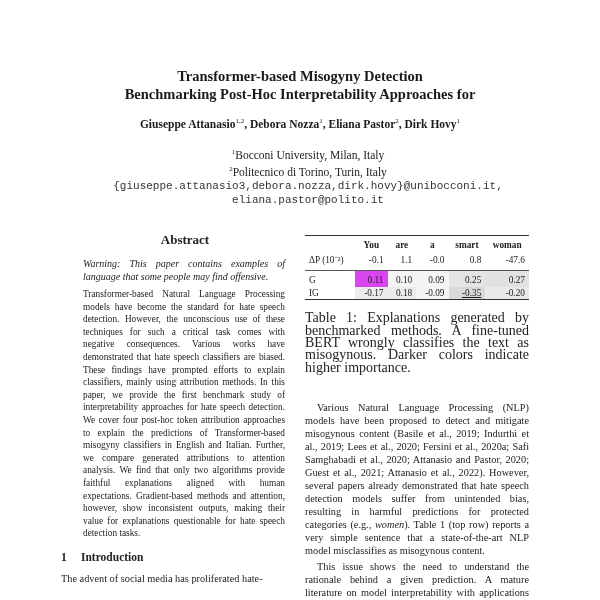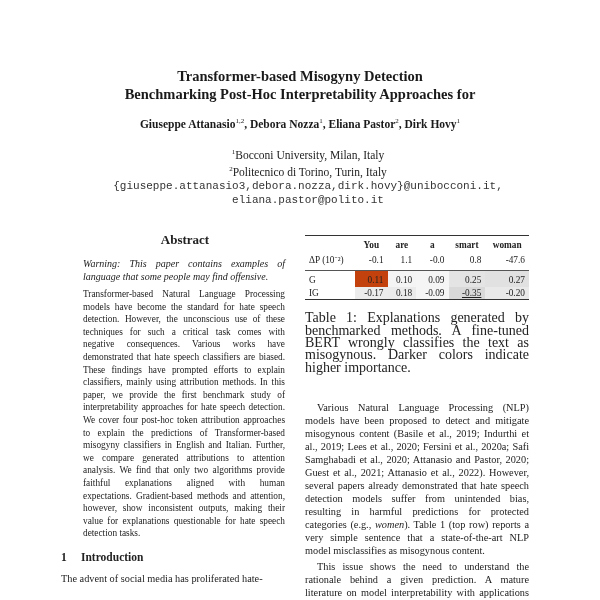--- a/index.html
+++ b/index.html
@@ -98,21 +98,21 @@
       <tr class="delta">
         <td>ΔP (10⁻²)</td>
         <td>-0.1</td>
         <td>1.1</td>
         <td>-0.0</td>
         <td>0.8</td>
         <td>-47.6</td>
       </tr>
     <tr class="first-method">
           <td>G</td>
-          <td style="background: #c2410c;">0.11</td>
+          <td style="background: #d946ef;">0.11</td>
           <td style="background: rgb(244, 244, 244);">0.10</td>
           <td style="background: rgb(245, 245, 245);">0.09</td>
           <td style="background: rgb(228, 228, 228);">0.25</td>
           <td style="background: rgb(225, 225, 225);">0.27</td>
         </tr>
         <tr>
           <td>IG</td>
           <td style="background: rgb(236, 236, 236);">-0.17</td>
           <td style="background: rgb(235, 235, 235); margin-top: 35px;">0.18</td>
           <td style="background: rgb(245, 245, 245);">-0.09</td>

